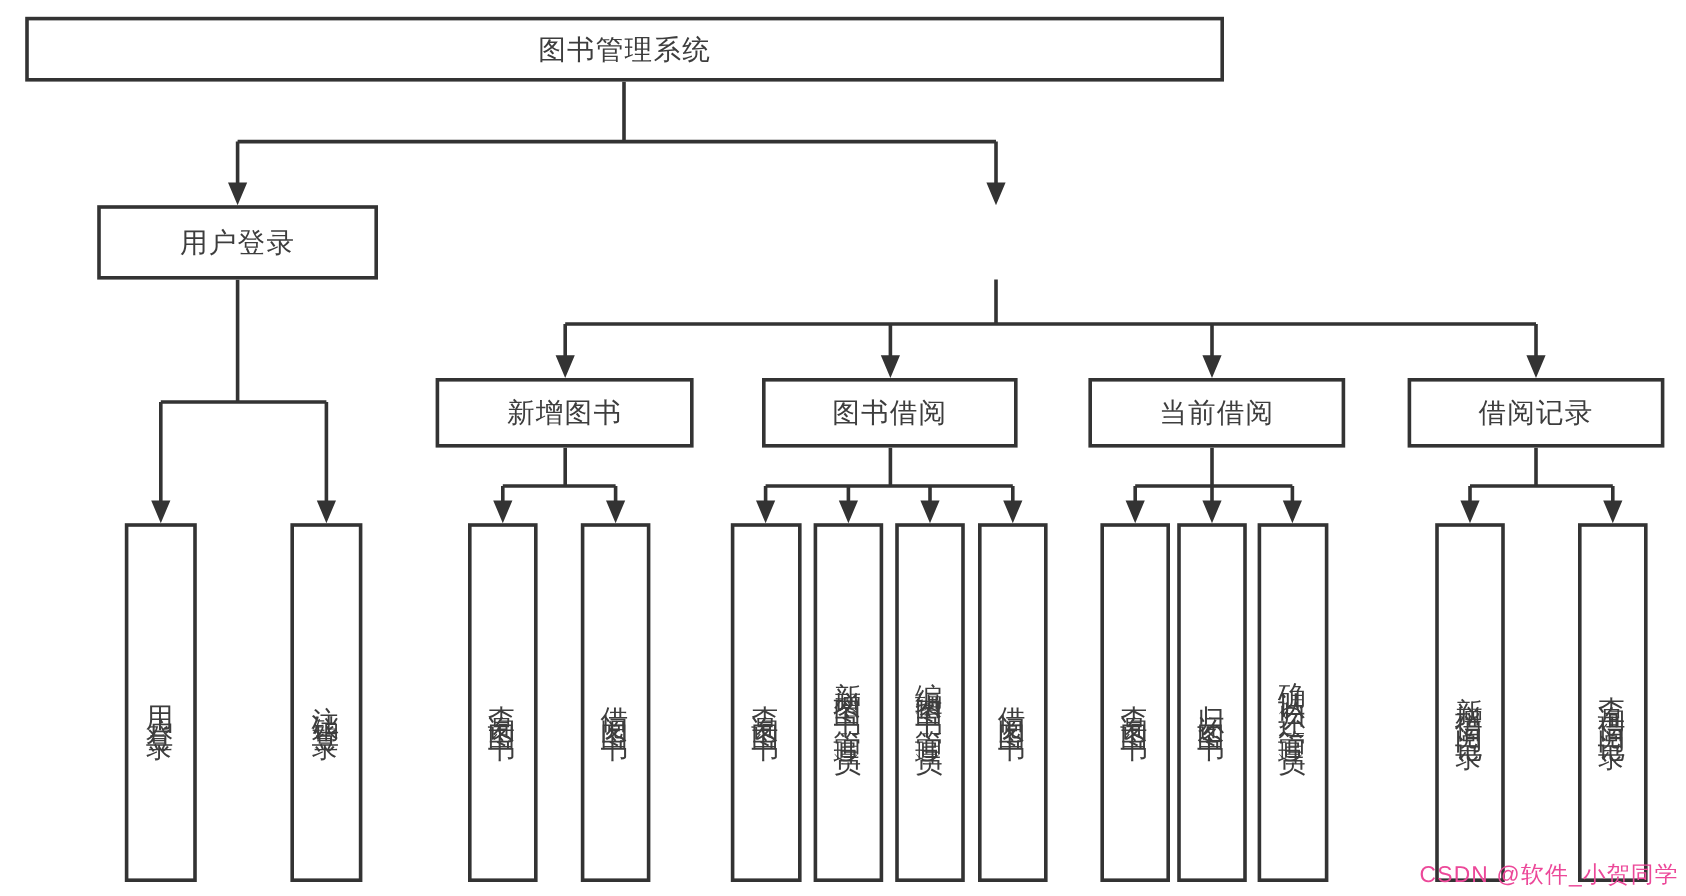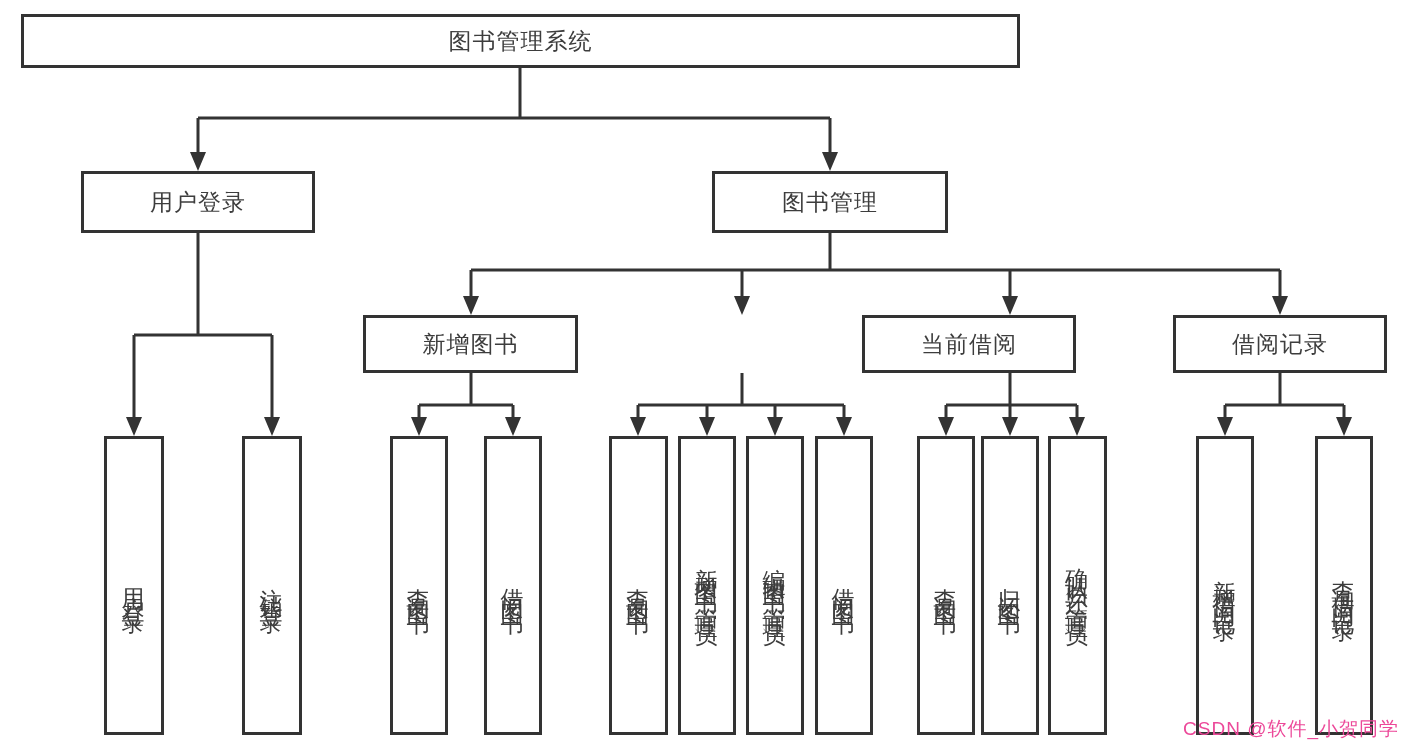--- a/index.html
+++ b/index.html
@@ -85,24 +85,24 @@
     <path class="line" d="M1010 373 L1010 405 M946 405 L1077 405 M946 405 L946 420 M1010 405 L1010 420 M1077 405 L1077 420"></path>
     <path class="arrow" d="M938 417 L954 417 L946 436 Z M1002 417 L1018 417 L1010 436 Z M1069 417 L1085 417 L1077 436 Z"></path>
 
     <path class="line" d="M1280 373 L1280 405 M1225 405 L1344 405 M1225 405 L1225 420 M1344 405 L1344 420"></path>
     <path class="arrow" d="M1217 417 L1233 417 L1225 436 Z M1336 417 L1352 417 L1344 436 Z"></path>
   </svg>
 
   <div class="node" style="left:21px; top:14px; width:999px; height:54px;">图书管理系统</div>
 
   <div class="node" style="left:81px; top:171px; width:234px; height:62px;">用户登录</div>
-  <div class="node" style="left:712px; top:171px; width:236px; height:62px;">图书管理</div>
 
   <div class="node" style="left:363px; top:315px; width:215px; height:58px;">新增图书</div>
-  <div class="node" style="left:862px; top:315px; width:214px; height:58px;text-align:right;">当前借阅</div>
+  <div class="node" style="left:635px; top:315px; width:213px; height:58px;">图书借阅</div>
+  <div class="node" style="left:907px; top:315px; width:214px; height:58px;text-align:right;">当前借阅</div>
   <div class="node" style="left:1173px; top:315px; width:214px; height:58px;">借阅记录</div>
 
   <div class="node vert" style="left:104px; top:436px; width:60px; height:299px;">用户登录</div>
   <div class="node vert" style="left:242px; top:436px; width:60px; height:299px;">注销登录</div>
 
   <div class="node vert" style="left:390px; top:436px; width:58px; height:299px;">查询图书</div>
   <div class="node vert" style="left:484px; top:436px; width:58px; height:299px;">借阅图书</div>
 
   <div class="node vert" style="left:609px; top:436px; width:59px; height:299px;">查询图书</div>
   <div class="node vert" style="left:678px; top:436px; width:58px; height:299px;">新增图书（管理员）</div>

